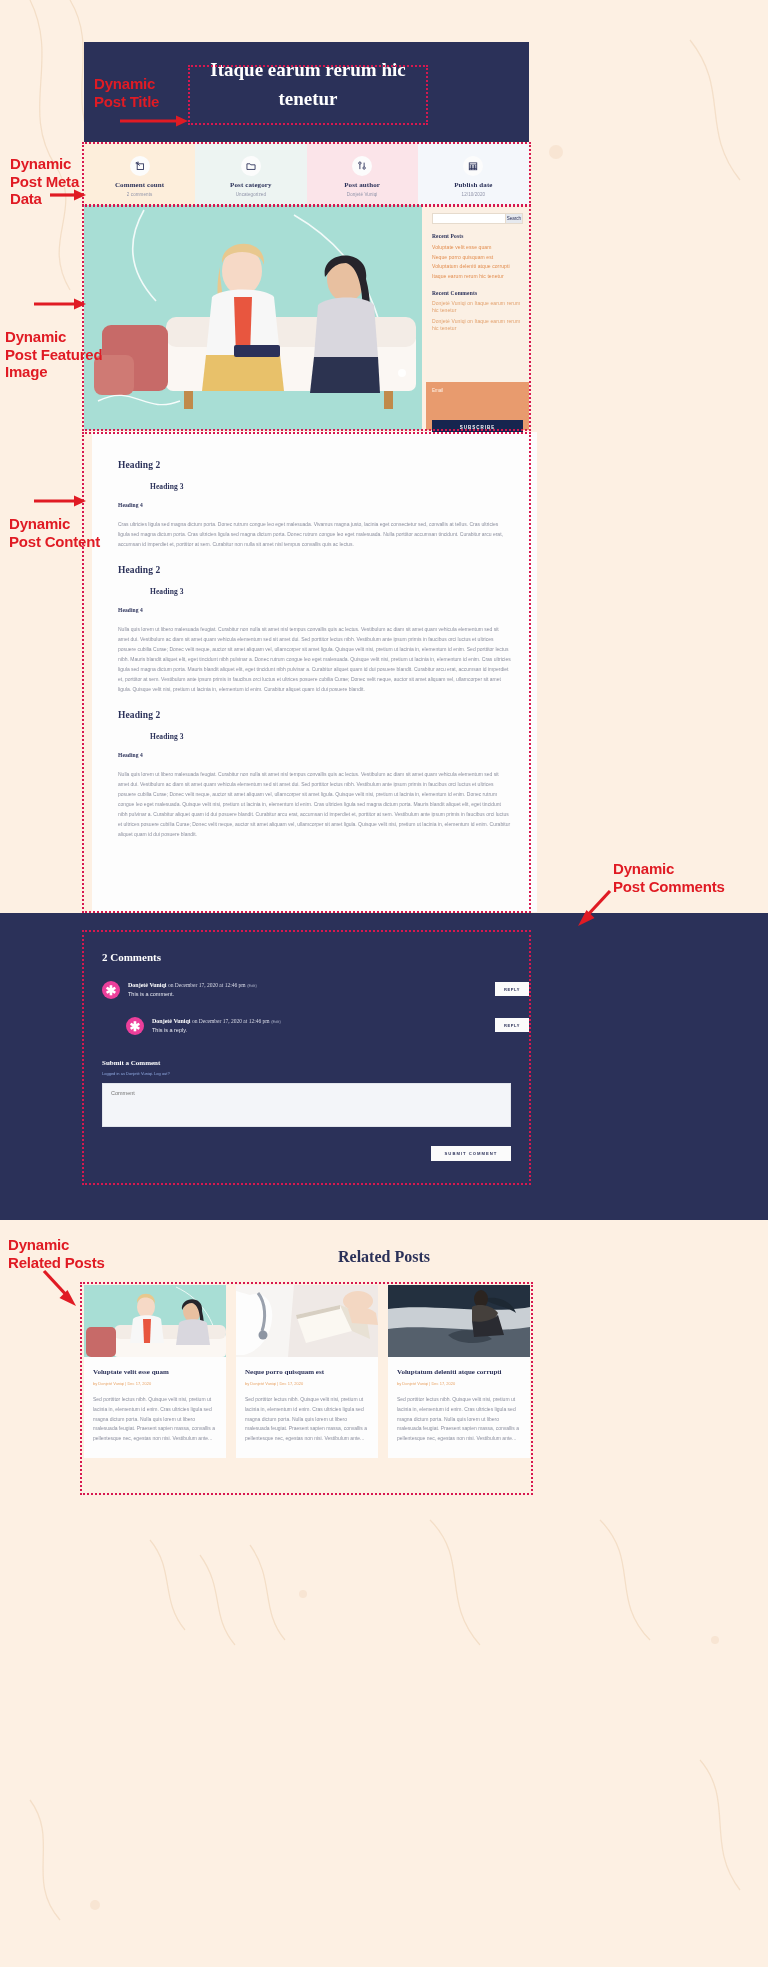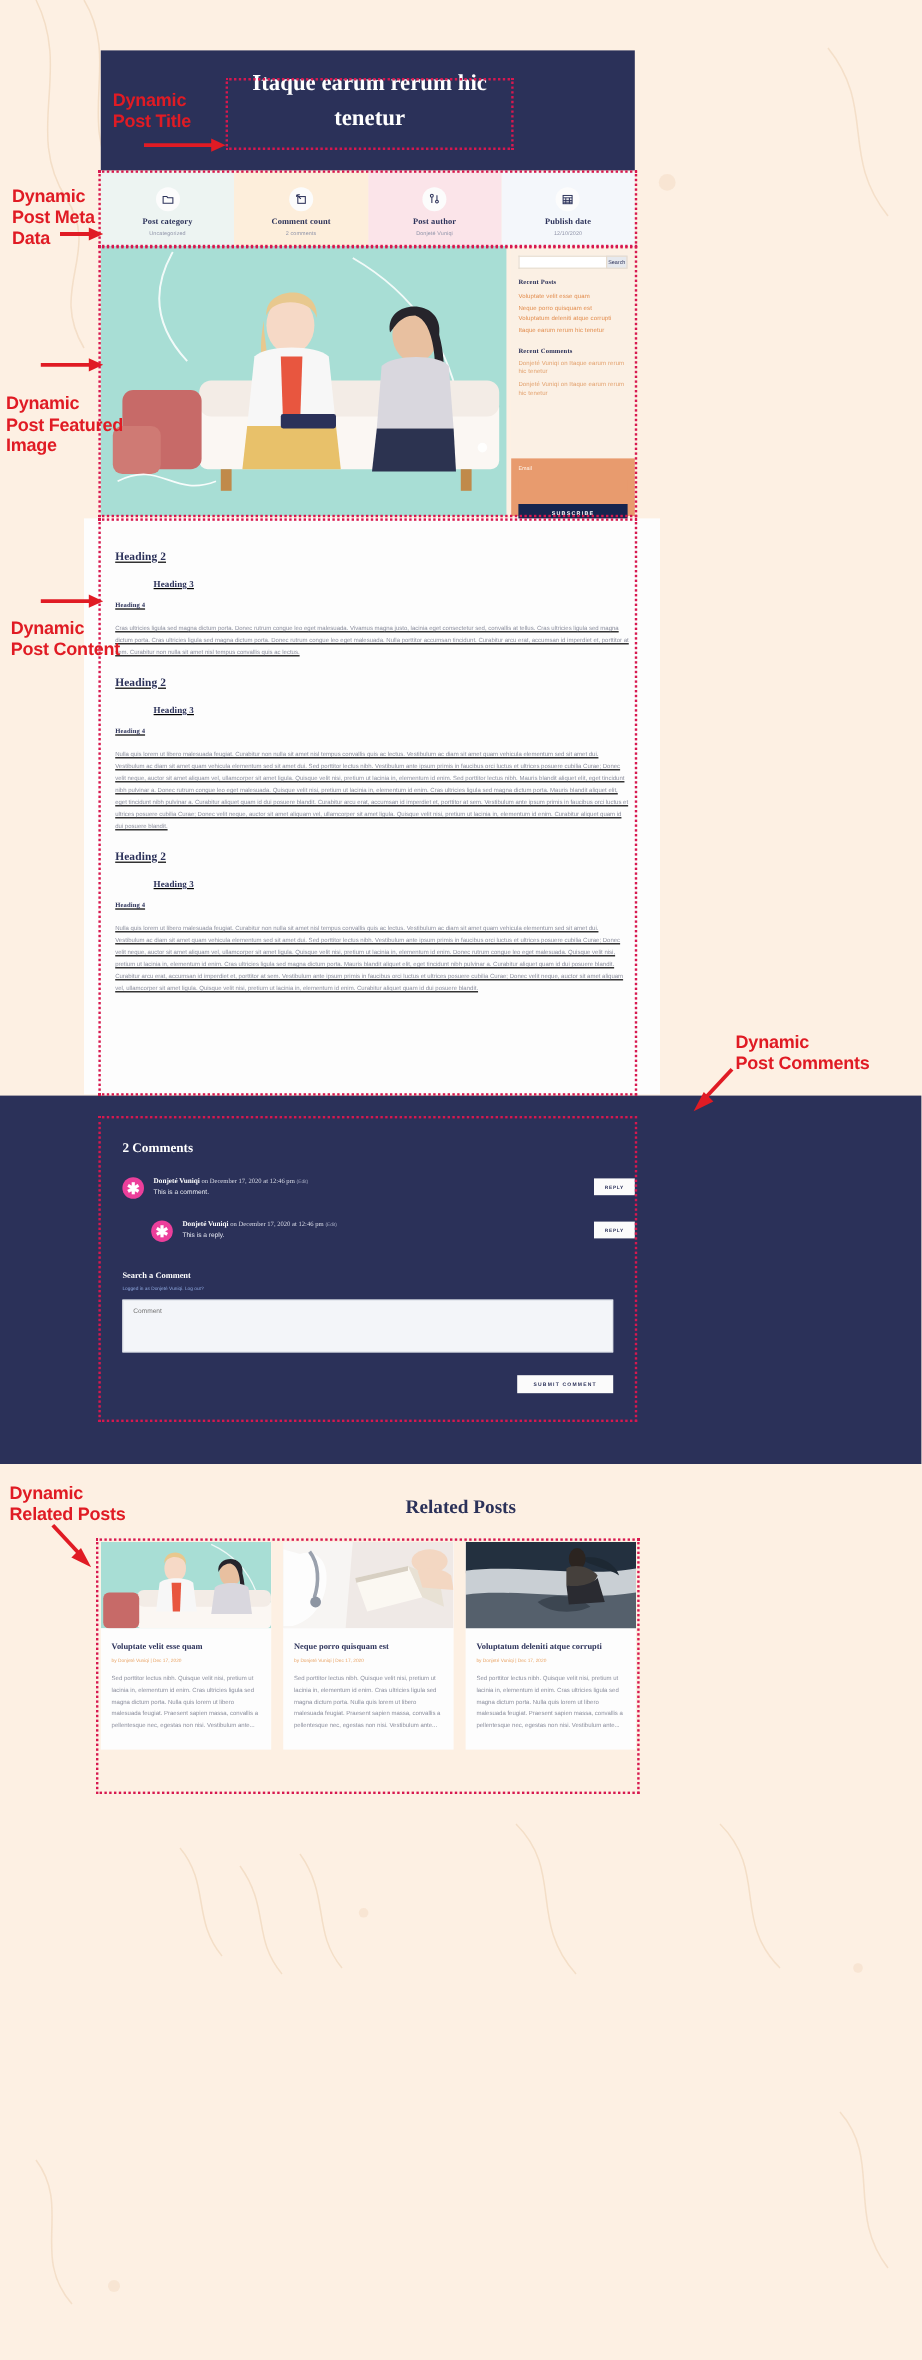--- a/index.html
+++ b/index.html
@@ -126,25 +126,24 @@
   .sub-field { width:100%; height: 10px; background:#e89b6e; border:none; }
   .sub-btn {
     width:100%; height:14px; margin-top:6px;
     background:#16254f; color:#ffffff; border:none;
     font-size:4.5px; letter-spacing:1px; font-weight:700; cursor:pointer;
     font-family:"Liberation Sans", sans-serif;
   }
 
   
   .content {
-    position: absolute; left: 70px; top: 432px;
-    width: 480px; height: 480px;
+    position: absolute; left: 92px; top: 432px;
+    width: 445px; height: 480px;
     background: #fdfdfd;
     padding: 28px 26px 20px 26px;
-    text-decoration: underline;
   }
   .content h2 {
     font-family:"Liberation Serif", serif;
     font-size: 9.5px; color:#2b3159; font-weight:700;
     margin-bottom: 12px; letter-spacing:.1px;
   }
   .content h3 {
     font-family:"Liberation Serif", serif;
     font-size: 7.5px; color:#2b3159; font-weight:700;
     margin-bottom: 11px; letter-spacing:.1px;padding-left:32px;
@@ -268,39 +267,39 @@
 
 <div class="page">
 
   <div class="post-header">
     <div class="post-title">Itaque earum rerum hic tenetur</div>
   </div>
   <div class="dash-box" style="left:188px; top:65px; width:240px; height:60px;"></div>
 
   <div class="meta-bar">
 
-    <div class="meta-cell" style="background:#edf4f2">
-      <span class="meta-icon-wrap">
-        <svg viewBox="0 0 16 16" fill="none" stroke="#2b3159" stroke-width="1.4">
-          <path d="M1.5 4.5h5l1.2 1.6H14.5v7.4H1.5z"></path>
-        </svg>
-      </span>
-      <span class="meta-label">Post category</span>
-      <span class="meta-value">Uncategorized</span>
-    </div>
-
     <div class="meta-cell" style="background:#fdeedb">
       <span class="meta-icon-wrap">
         <svg viewBox="0 0 16 16" fill="none" stroke="#2b3159" stroke-width="1.4">
           <rect x="3.5" y="4.5" width="10" height="9"></rect>
           <path d="M2 2l5.5 5.5M3.2 2h3M2 2v3"></path>
         </svg>
       </span>
       <span class="meta-label">Comment count</span>
       <span class="meta-value">2 comments</span>
+    </div>
+
+    <div class="meta-cell" style="background:#edf4f2">
+      <span class="meta-icon-wrap">
+        <svg viewBox="0 0 16 16" fill="none" stroke="#2b3159" stroke-width="1.4">
+          <path d="M1.5 4.5h5l1.2 1.6H14.5v7.4H1.5z"></path>
+        </svg>
+      </span>
+      <span class="meta-label">Post category</span>
+      <span class="meta-value">Uncategorized</span>
     </div>
 
     <div class="meta-cell" style="background:#fbe4e9">
       <span class="meta-icon-wrap">
         <svg viewBox="0 0 16 16" fill="none" stroke="#2b3159" stroke-width="1.4">
           <circle cx="4.6" cy="3.4" r="1.9"></circle>
             <path d="M4.6 5.6v7.4"></path>
           <circle cx="11.4" cy="11.2" r="1.9"></circle>
             <path d="M11.4 9.2V2.6"></path>
         </svg>
@@ -430,21 +429,21 @@
         <div class="comment-body">
           <div class="comment-meta">
             <span class="author">Donjeté Vuniqi</span><span class="date"> on </span><span class="date">December 17, 2020 at 12:46 pm</span>
             <span class="edit">(Edit)</span>
           </div>
           <div class="comment-text">This is a reply.</div>
         </div>
         <button class="reply-btn">REPLY</button>
       </div>
 
-      <div class="submit-title">Search a Comment</div>
+      <div class="submit-title">Submit a Comment</div>
       <div class="logged-in">Logged in as Donjeté Vuniqi. Log out?</div>
       <textarea class="comment-area" placeholder="Comment" style=""></textarea>
       <button class="submit-btn">SUBMIT COMMENT</button>
     </div>
   </div>
   <div class="dash-box" style="left:82px; top:930px; width:449px; height:255px;"></div>
 
   <div class="related-title">Related Posts</div>
 
   <div class="related-grid">

